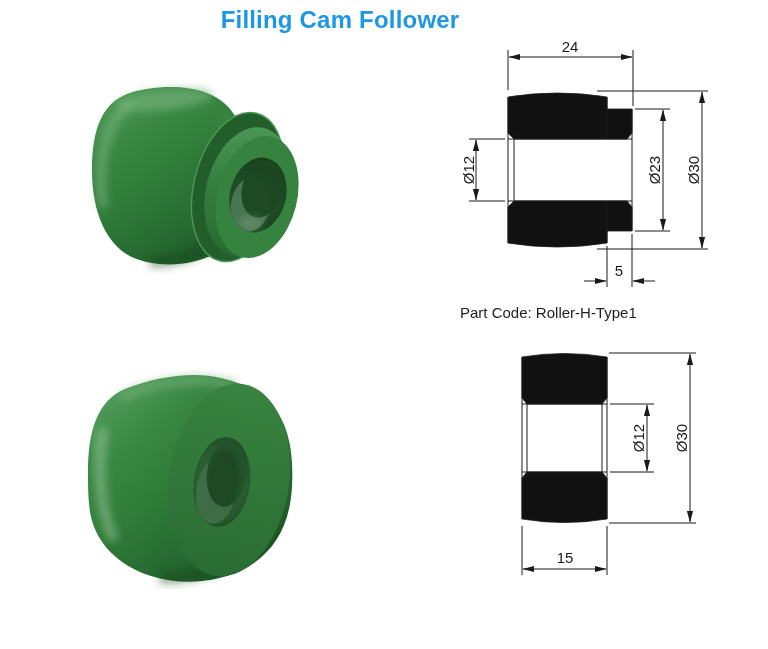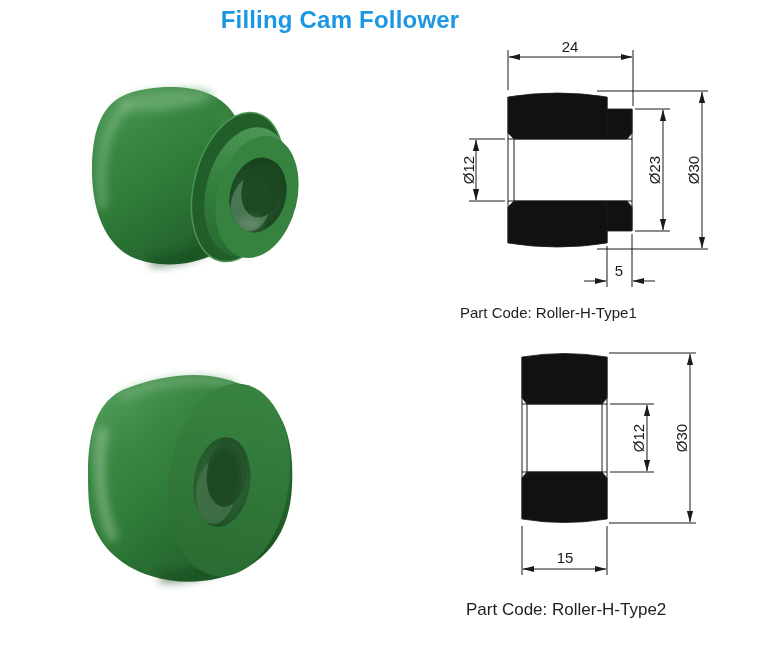--- a/index.html
+++ b/index.html
@@ -211,15 +211,14 @@
       <text x="681" y="438" text-anchor="middle" dominant-baseline="central" transform="rotate(-90 681 438)">Ø30</text>
     </g>
 
     <g>
       <path class="dml" d="M522,526 L522,575 M607,526 L607,575"></path>
       <line class="dml" x1="523" y1="569" x2="606" y2="569" marker-start="url(#arrT2)" marker-end="url(#arrT2)"></line>
       <text x="565" y="563" text-anchor="middle">15</text>
     </g>
   </svg>
 
-  <div class="part-code pc2">Part Code: Roller-H-Type2</div>
 
 </div>
 
 </body></html>

